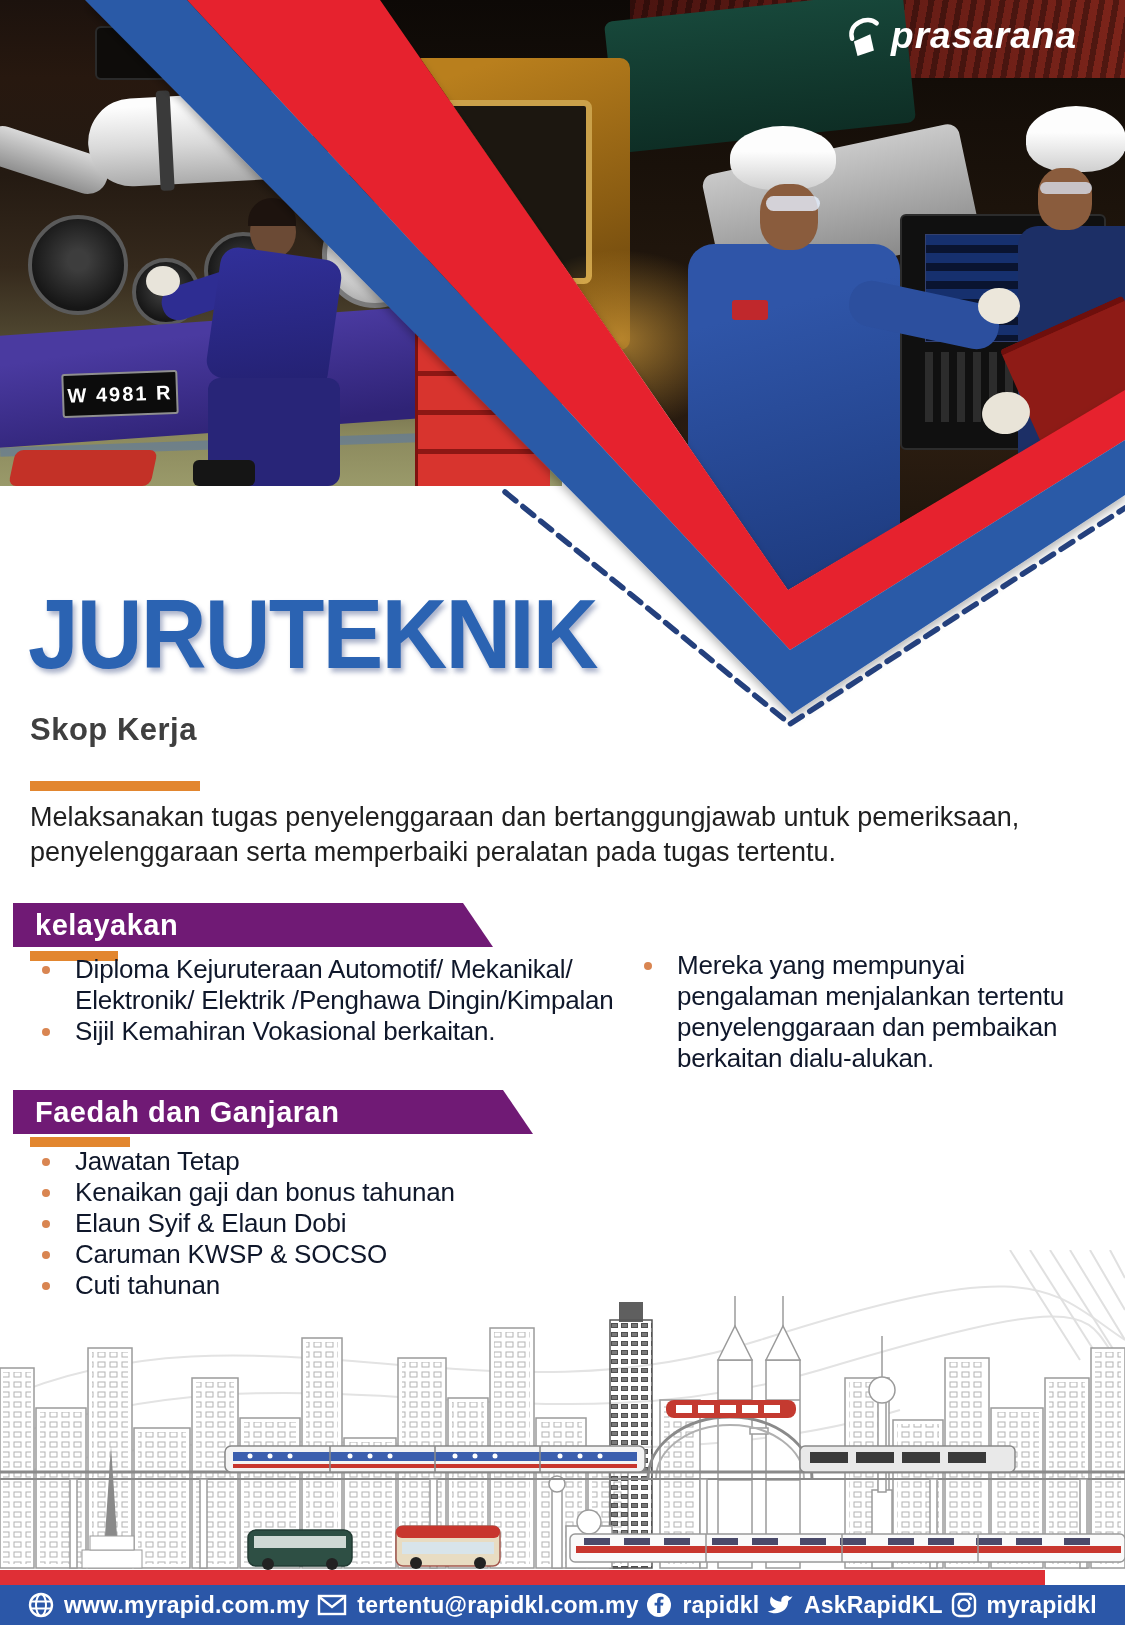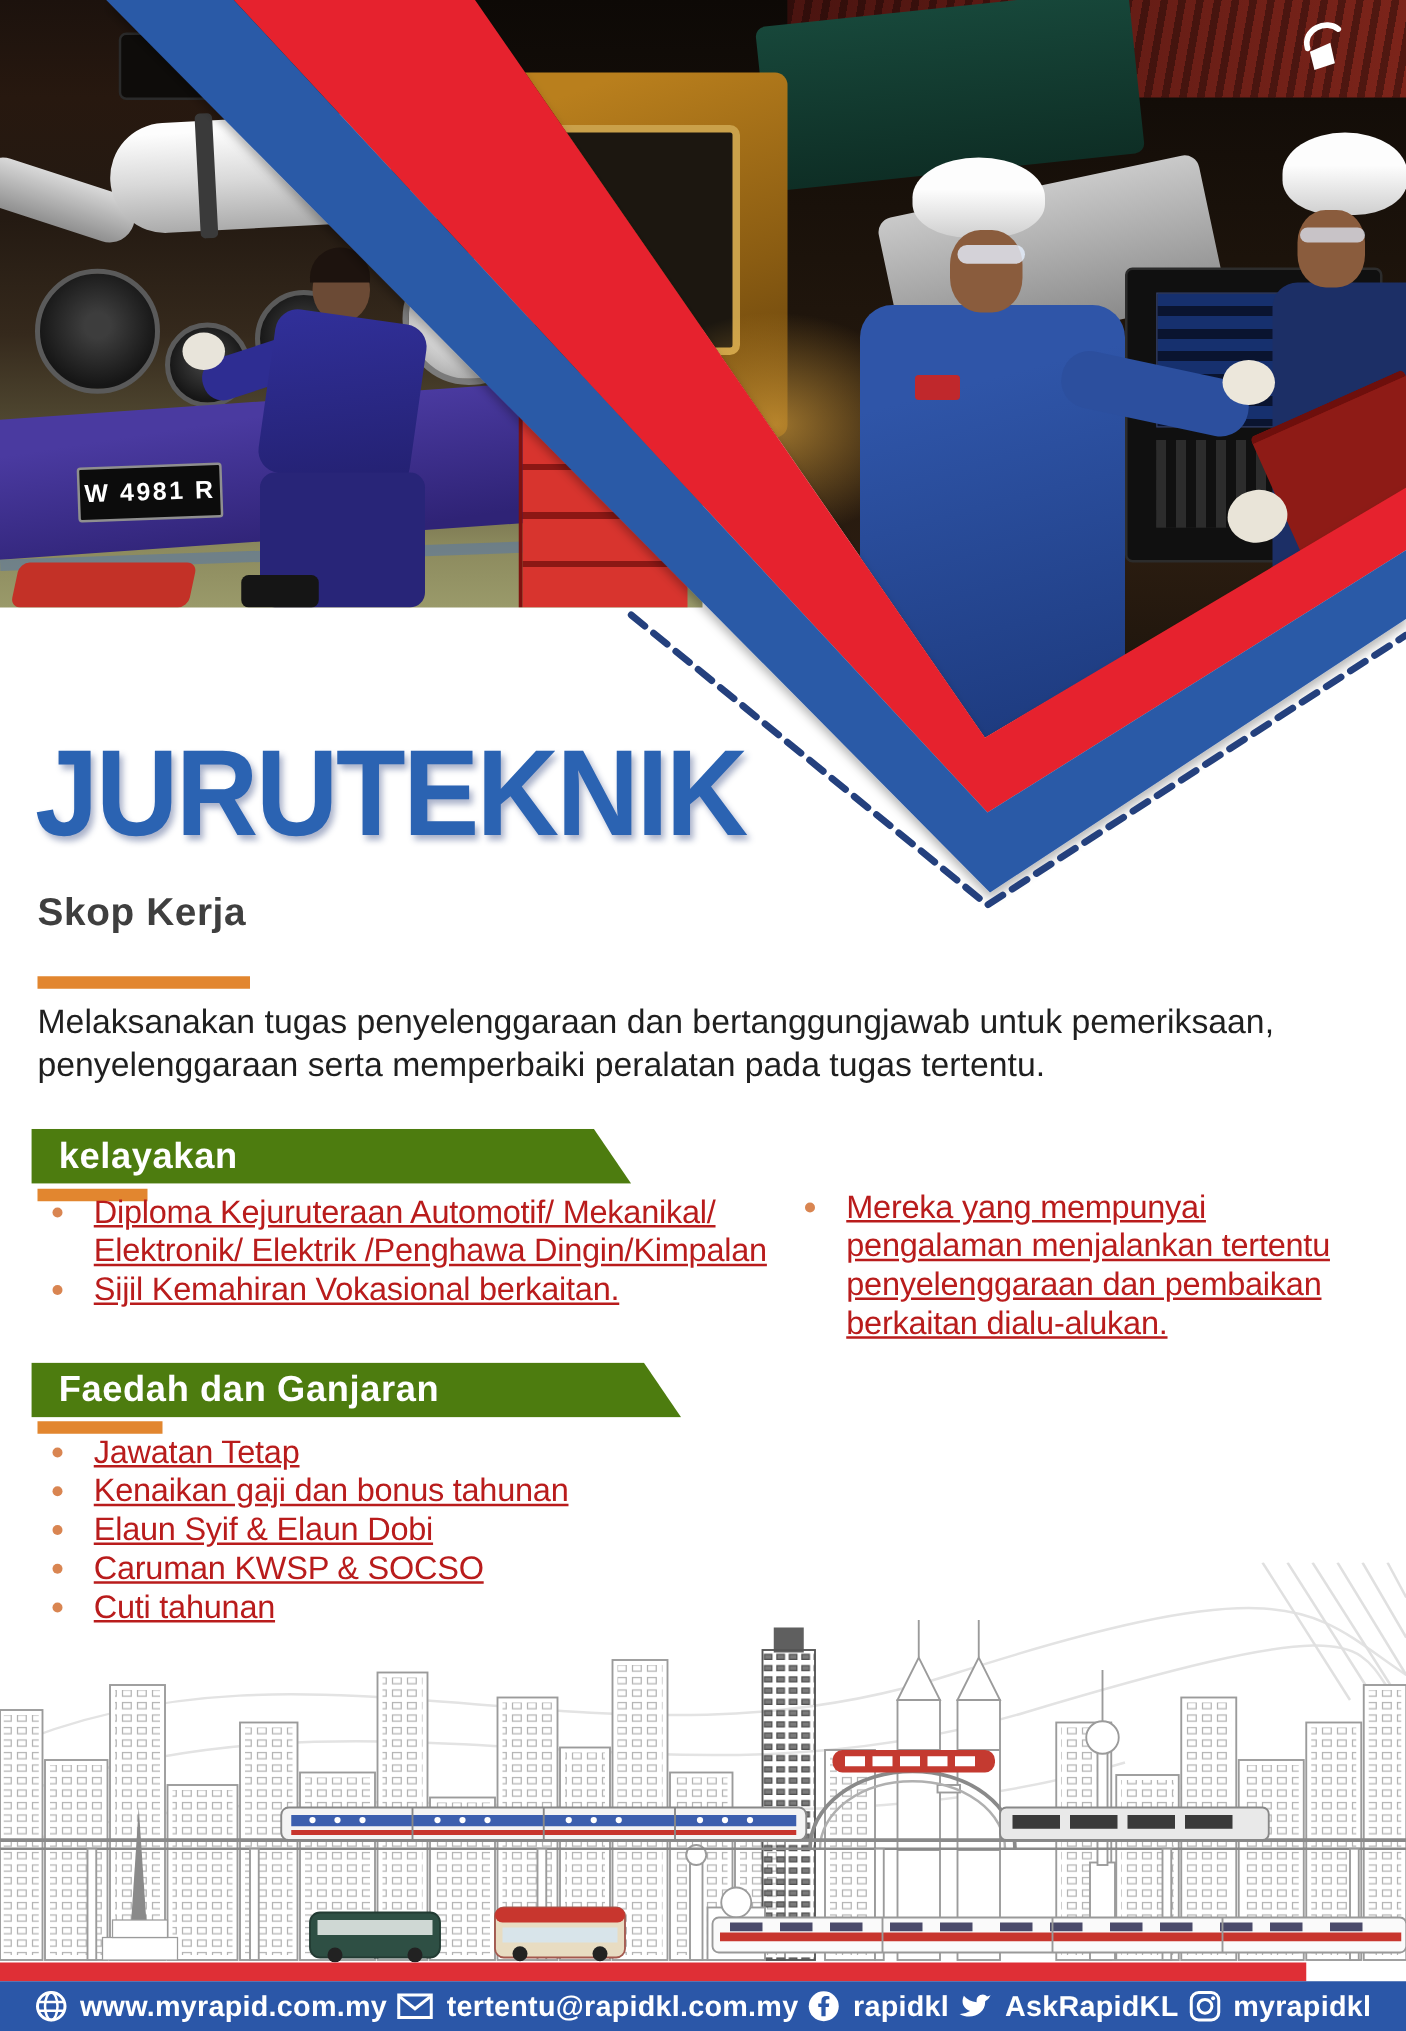--- a/index.html
+++ b/index.html
@@ -86,36 +86,36 @@
   .band-svg{position:absolute;left:0;top:0;z-index:3;pointer-events:none;}
 
   
   .title{position:absolute;left:28px;top:578px;font-size:98px;font-weight:bold;color:#2b63b2;letter-spacing:-2px;
     transform:scaleX(.93);transform-origin:left;text-shadow:3px 4px 5px rgba(40,60,120,.4);z-index:5;}
   .skop-h{position:absolute;left:30px;top:712px;font-size:31px;font-weight:bold;color:#3f3f3f;letter-spacing:.5px;}
   .rule{position:absolute;height:10px;background:#e2862f;}
   .rule-skop{left:30px;top:781px;width:170px;}
   .skop-p{position:absolute;left:30px;top:800px;width:1010px;font-size:27px;line-height:35px;color:#1f1f1f;}
 
-  .banner{position:absolute;left:25px;height:44px;background:#4d7c0f;color:#fff;font-size:29px;font-weight:bold;
+  .banner{position:absolute;left:13px;height:44px;background:#701a75;color:#fff;font-size:29px;font-weight:bold;
     line-height:44px;padding-left:22px;letter-spacing:.5px;
     clip-path:polygon(0 0,calc(100% - 30px) 0,100% 100%,0 100%);}
   .banner-kel{top:903px;width:458px;}
   .rule-kel{left:30px;top:951px;width:88px;}
   .banner-fae{top:1090px;width:498px;}
   .rule-fae{left:30px;top:1137px;width:100px;}
 
   .list{position:absolute;}
   .kel-left{left:30px;top:954px;width:600px;}
   .kel-right{left:632px;top:950px;width:478px;}
   .fae-left{left:30px;top:1146px;width:600px;}
   .fae-right{left:632px;top:1146px;width:478px;}
   .li{display:flex;align-items:flex-start;}
   .dot{flex:0 0 8px;width:8px;height:8px;border-radius:50%;background:#d98551;margin:12px 0 0 12px;}
-  .li-text{margin-left:25px;font-size:26px;line-height:31px;color:#b91c1c;letter-spacing:-.2px;text-decoration:underline;}
+  .li-text{margin-left:25px;font-size:26px;line-height:31px;color:#0f172a;letter-spacing:-.2px;}
   .kel-left .li-text,.fae-left .li-text{width:555px;}
   .kel-right .li-text,.fae-right .li-text{width:430px;}
 
   
   .skyline{position:absolute;left:0;top:1250px;z-index:0;}
   .footer-red{position:absolute;left:0;top:1570px;width:1045px;height:15px;background:#df2f36;z-index:2;}
   .footer{position:absolute;left:0;top:1585px;width:1125px;height:40px;background:#2b57a8;z-index:2;
     display:flex;align-items:center;justify-content:space-between;padding:0 28px;box-sizing:border-box;}
   .f-item{display:flex;align-items:center;gap:10px;color:#fff;font-size:23px;font-weight:bold;letter-spacing:.2px;}
 </style>
@@ -174,20 +174,21 @@
       <div class="abs gog1"></div>
       <div class="abs clipboard"></div>
       <div class="abs glove2"></div>
     </div>
 
     <div class="brand">
       <svg width="40" height="44" viewBox="0 0 44 48">
         <path d="M12 30 L30 22 L34 40 L16 46 Z" fill="#ffffff"></path>
         <path d="M10 27 C5 10 27 1 37 10" stroke="#ffffff" stroke-width="5" fill="none" stroke-linecap="round"></path>
       </svg>
+      <span class="brand-text">prasarana</span>
     </div>
 
     <svg class="band-svg" width="1125" height="745" viewBox="0 0 1125 745">
       <defs>
         <filter id="ds" x="-10%" y="-10%" width="120%" height="130%">
           <feDropShadow dx="0" dy="5" stdDeviation="4" flood-color="#000000" flood-opacity="0.28"></feDropShadow>
         </filter>
       </defs>
       <g filter="url(#ds)">
         <polygon points="187,0 380,0 788,590 1125,390 1125,440 790,650" fill="#e6242d"></polygon>

